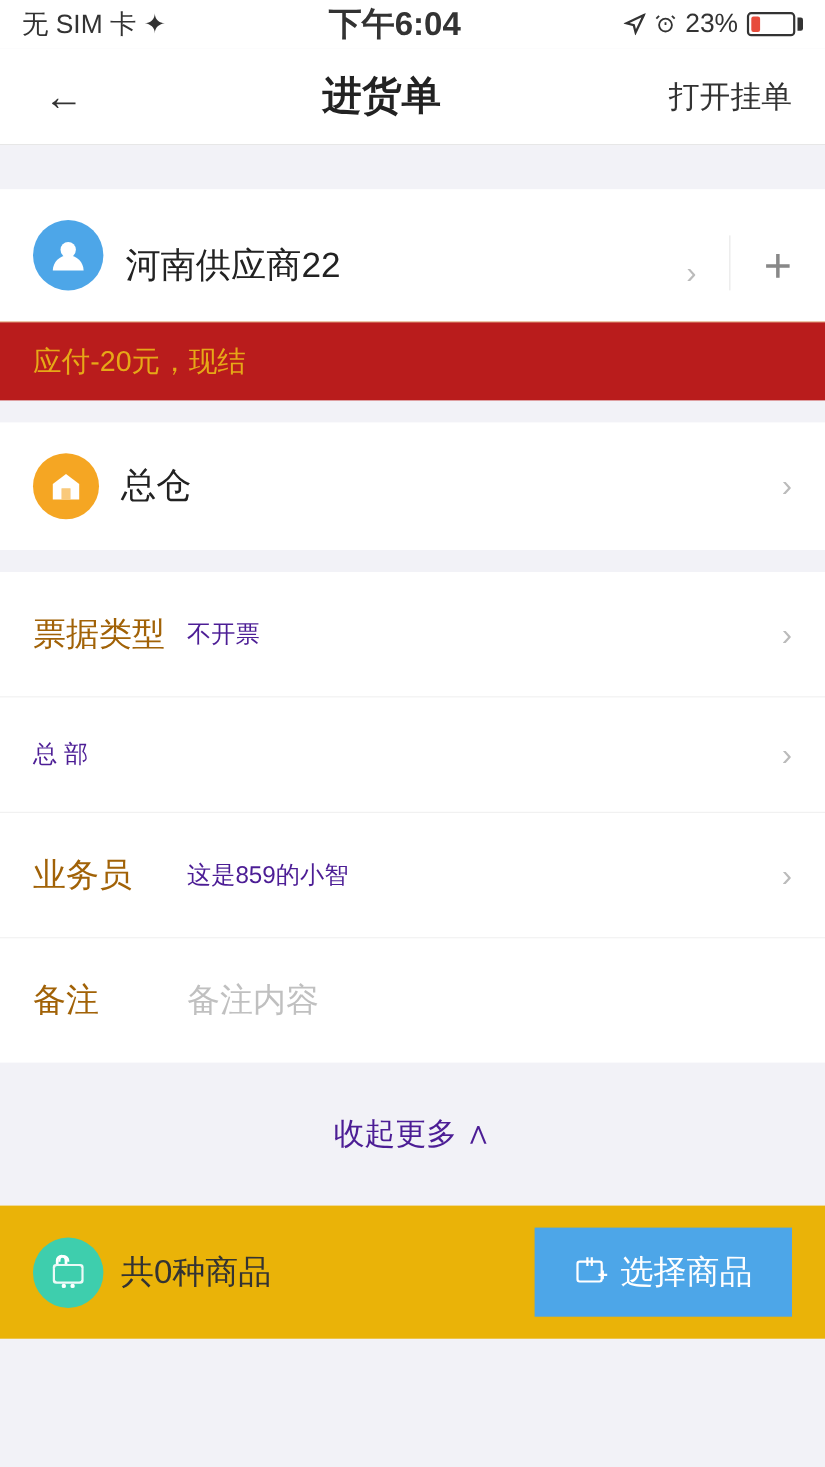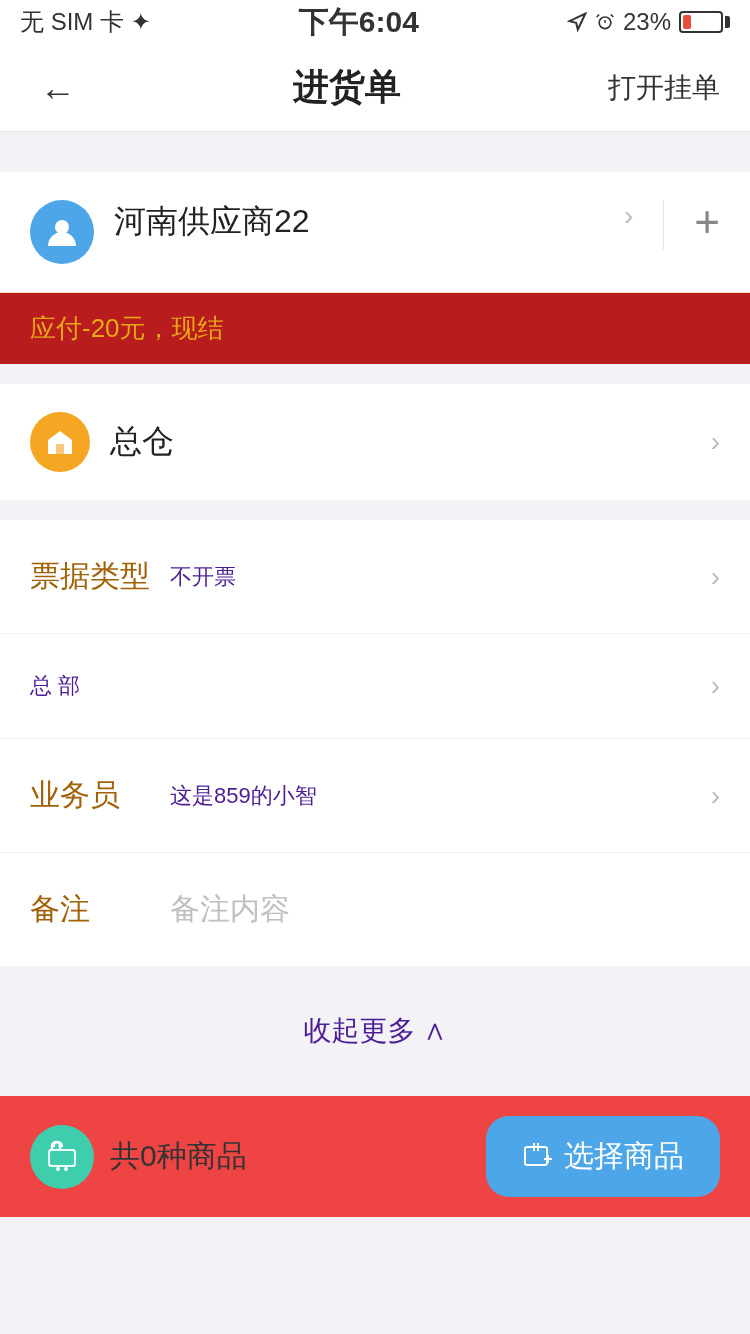--- a/index.html
+++ b/index.html
@@ -57,21 +57,21 @@
 
     
     .section {
       background: #fff;
       margin-top: 20px;
     }
 
     
     .supplier-row {
       display: flex;
-      align-items: flex-start;
+      align-items: flex-end;
       padding: 28px 30px;
       border-bottom: none;
     }
     .supplier-avatar {
       width: 64px;
       height: 64px;
       border-radius: 50%;
       background: #4da6e8;
       display: flex;
       align-items: center;
@@ -178,21 +178,21 @@
       padding: 26px 30px;
       text-align: center;
       font-size: 28px;
       color: #4c1d95;
       cursor: pointer;
       margin-top: 20px;
     }
 
     
     .bottom-bar {
-      background: #ef4444;
+      background: #eab308;
       margin-top: 20px;
       display: flex;
       align-items: center;
       padding: 20px 30px;
       justify-content: space-between;
     }
     .bottom-goods-icon {
       width: 64px;
       height: 64px;
       border-radius: 50%;
@@ -209,21 +209,21 @@
       align-items: center;
     }
     .bottom-goods-count {
       font-size: 30px;
       color: #333;
     }
     .btn-select-goods {
       background: #4da6e8;
       color: #fff;
       font-size: 30px;
-      border-radius: 23px;
+      border-radius: 0;
       padding: 20px 36px;
       display: flex;
       align-items: center;
       gap: 10px;
       cursor: pointer;
       border: none;
       outline: none;
     }
     .btn-select-goods svg { width: 32px; height: 32px; }
     .battery-box {

